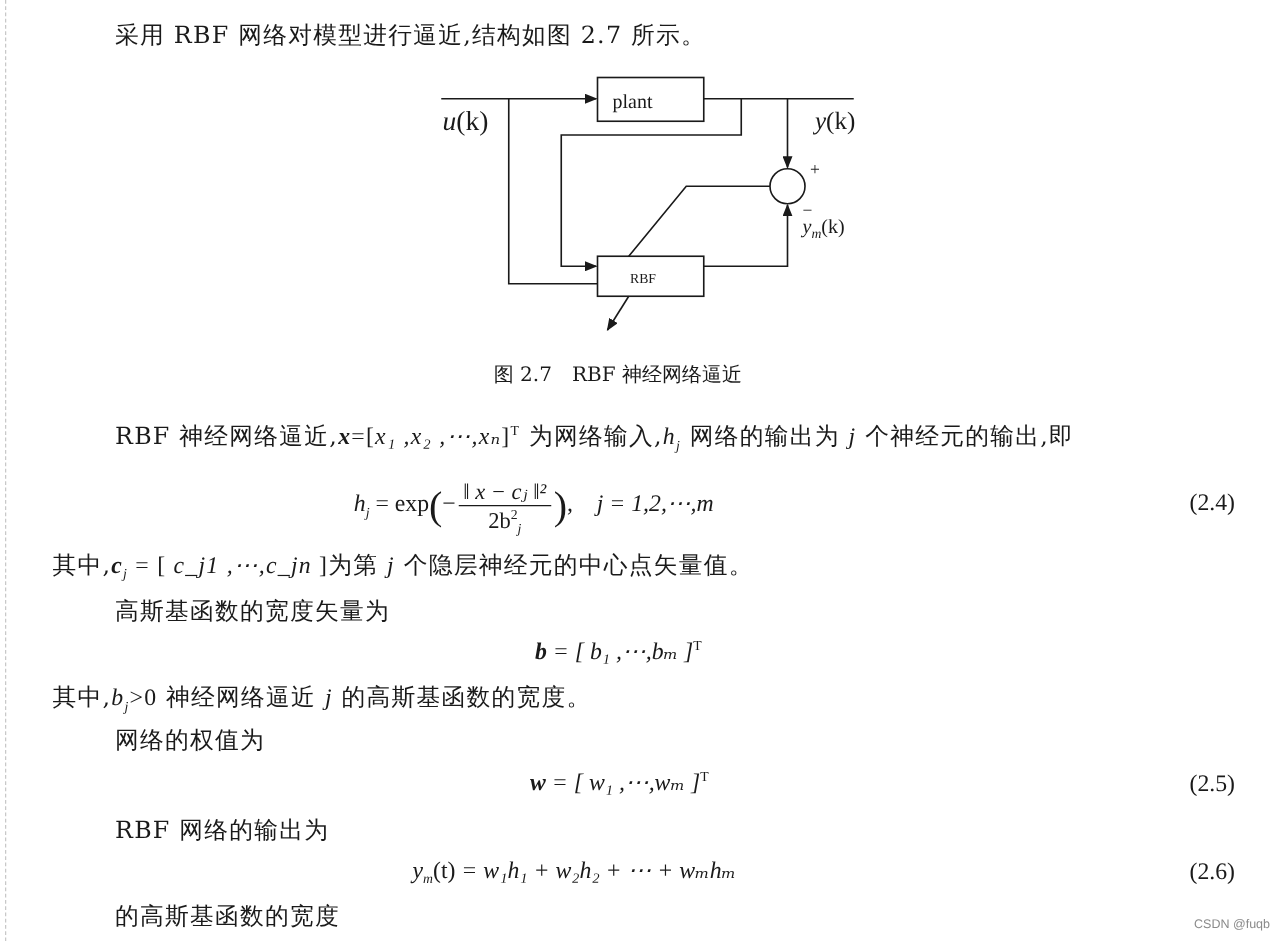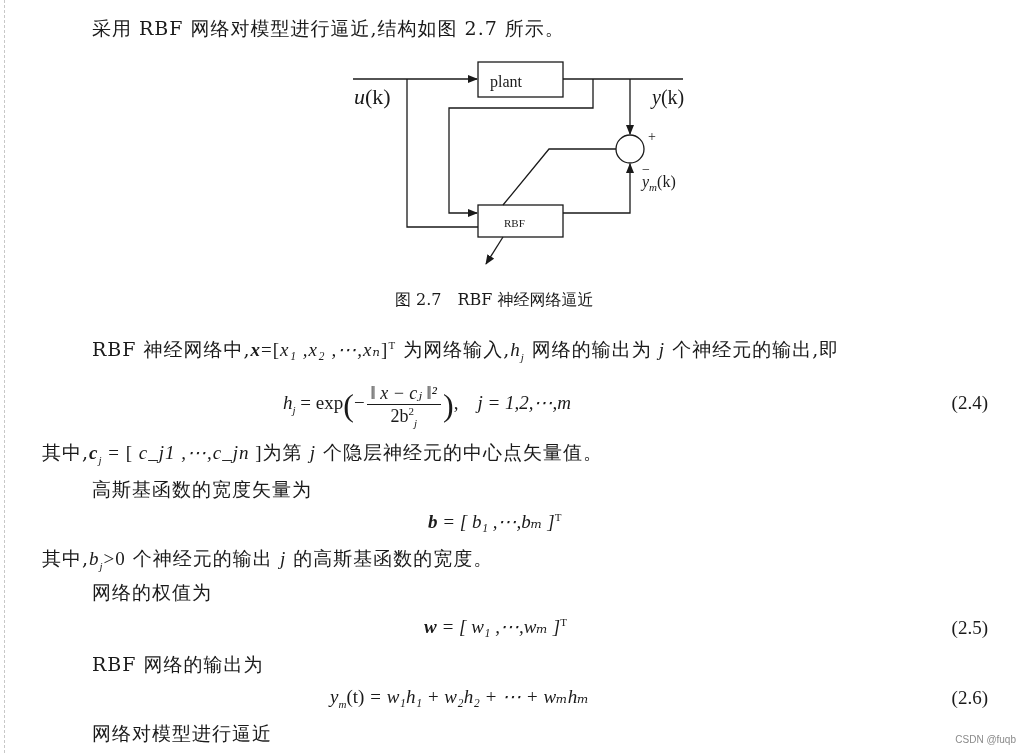--- a/index.html
+++ b/index.html
@@ -73,51 +73,51 @@
   <span class="i">y</span><span>(k)</span>
 </div>
 <div class="line math" style="left:648px; top:125px; font-size:14px;">+</div>
 <div class="line math" style="left:642px; top:158px; font-size:14px;">−</div>
 <div class="line math" style="left:642px; top:170px; font-size:16px;">
   <span class="i">y</span><sub class="i">m</sub><span>(k)</span>
 </div>
 <div class="line caption" style="left:395px; top:288px;">图 2.7　RBF 神经网络逼近</div>
 
 <div class="line cn" style="left:92px; top:337px;">
-  <span>RBF 神经网络中,</span><span class="bi math">x</span><span class="math">=[</span><span class="i math">x₁ ,x₂ ,⋯,xₙ</span><span class="math">]</span><sup class="math">T</sup><span> 为网络输入,</span><span class="i math">h</span><sub class="i math">j</sub><span> 网络的输出为 </span><span class="i math">j</span><span> 个神经元的输出,即</span>
+  <span>RBF 神经网络逼近,</span><span class="bi math">x</span><span class="math">=[</span><span class="i math">x₁ ,x₂ ,⋯,xₙ</span><span class="math">]</span><sup class="math">T</sup><span> 为网络输入,</span><span class="i math">h</span><sub class="i math">j</sub><span> 网络的输出为 </span><span class="i math">j</span><span> 个神经元的输出,即</span>
 </div>
 
 <div class="line math" style="left:283px; top:382px;">
   <span class="i">h</span><sub class="i">j</sub><span> = exp</span><span class="paren">(</span>−<span class="frac"><span class="num i">‖ x − cⱼ ‖²</span><span class="den"><span>2b</span><sup>2</sup><sub class="i">j</sub></span></span><span class="paren">)</span>,&nbsp;&nbsp;&nbsp;&nbsp;<span class="i">j = 1,2,⋯,m</span>
 </div>
 <div class="eqno" style="top:392px;">(2.4)</div>
 
 <div class="line cn" style="left:42px; top:440px;">
   <span>其中,</span><span class="bi math">c</span><sub class="i math">j</sub><span class="math"> = [ </span><span class="i math">c_j1 ,⋯,c_jn</span><span class="math"> ]</span><span>为第 </span><span class="i math">j</span><span> 个隐层神经元的中心点矢量值。</span>
 </div>
 
 <div class="line cn" style="left:92px; top:477px;">高斯基函数的宽度矢量为</div>
 
 <div class="line math" style="left:428px; top:510px;">
   <span class="bi">b</span><span class="i"> = [ b₁ ,⋯,bₘ ]</span><sup>T</sup>
 </div>
 
 <div class="line cn" style="left:42px; top:546px;">
-  <span>其中,</span><span class="i math">b</span><sub class="i math">j</sub><span class="math">&gt;0</span><span> 个神经元的输出 </span><span class="i math">j</span><span> 的高斯基函数的宽度。</span>
+  <span>其中,</span><span class="i math">b</span><sub class="i math">j</sub><span class="math">&gt;0</span><span> 神经网络逼近 </span><span class="i math">j</span><span> 的高斯基函数的宽度。</span>
 </div>
 
 <div class="line cn" style="left:92px; top:580px;">网络的权值为</div>
 
 <div class="line math" style="left:424px; top:615px;">
   <span class="bi">w</span><span class="i"> = [ w₁ ,⋯,wₘ ]</span><sup>T</sup>
 </div>
 <div class="eqno" style="top:617px;">(2.5)</div>
 
 <div class="line cn" style="left:92px; top:652px;">RBF 网络的输出为</div>
 
 <div class="line math" style="left:330px; top:685px;">
   <span class="i">y</span><sub class="i">m</sub><span>(t)</span><span class="i"> = w₁h₁ + w₂h₂ + ⋯ + wₘhₘ</span>
 </div>
 <div class="eqno" style="top:687px;">(2.6)</div>
 
-<div class="line cn" style="left:92px; top:721px;">网络对模型进行逼近</div>
+<div class="line cn" style="left:92px; top:721px;">的高斯基函数的宽度</div>
 
 <div class="watermark">CSDN @fuqb</div>
 
 </body></html>

